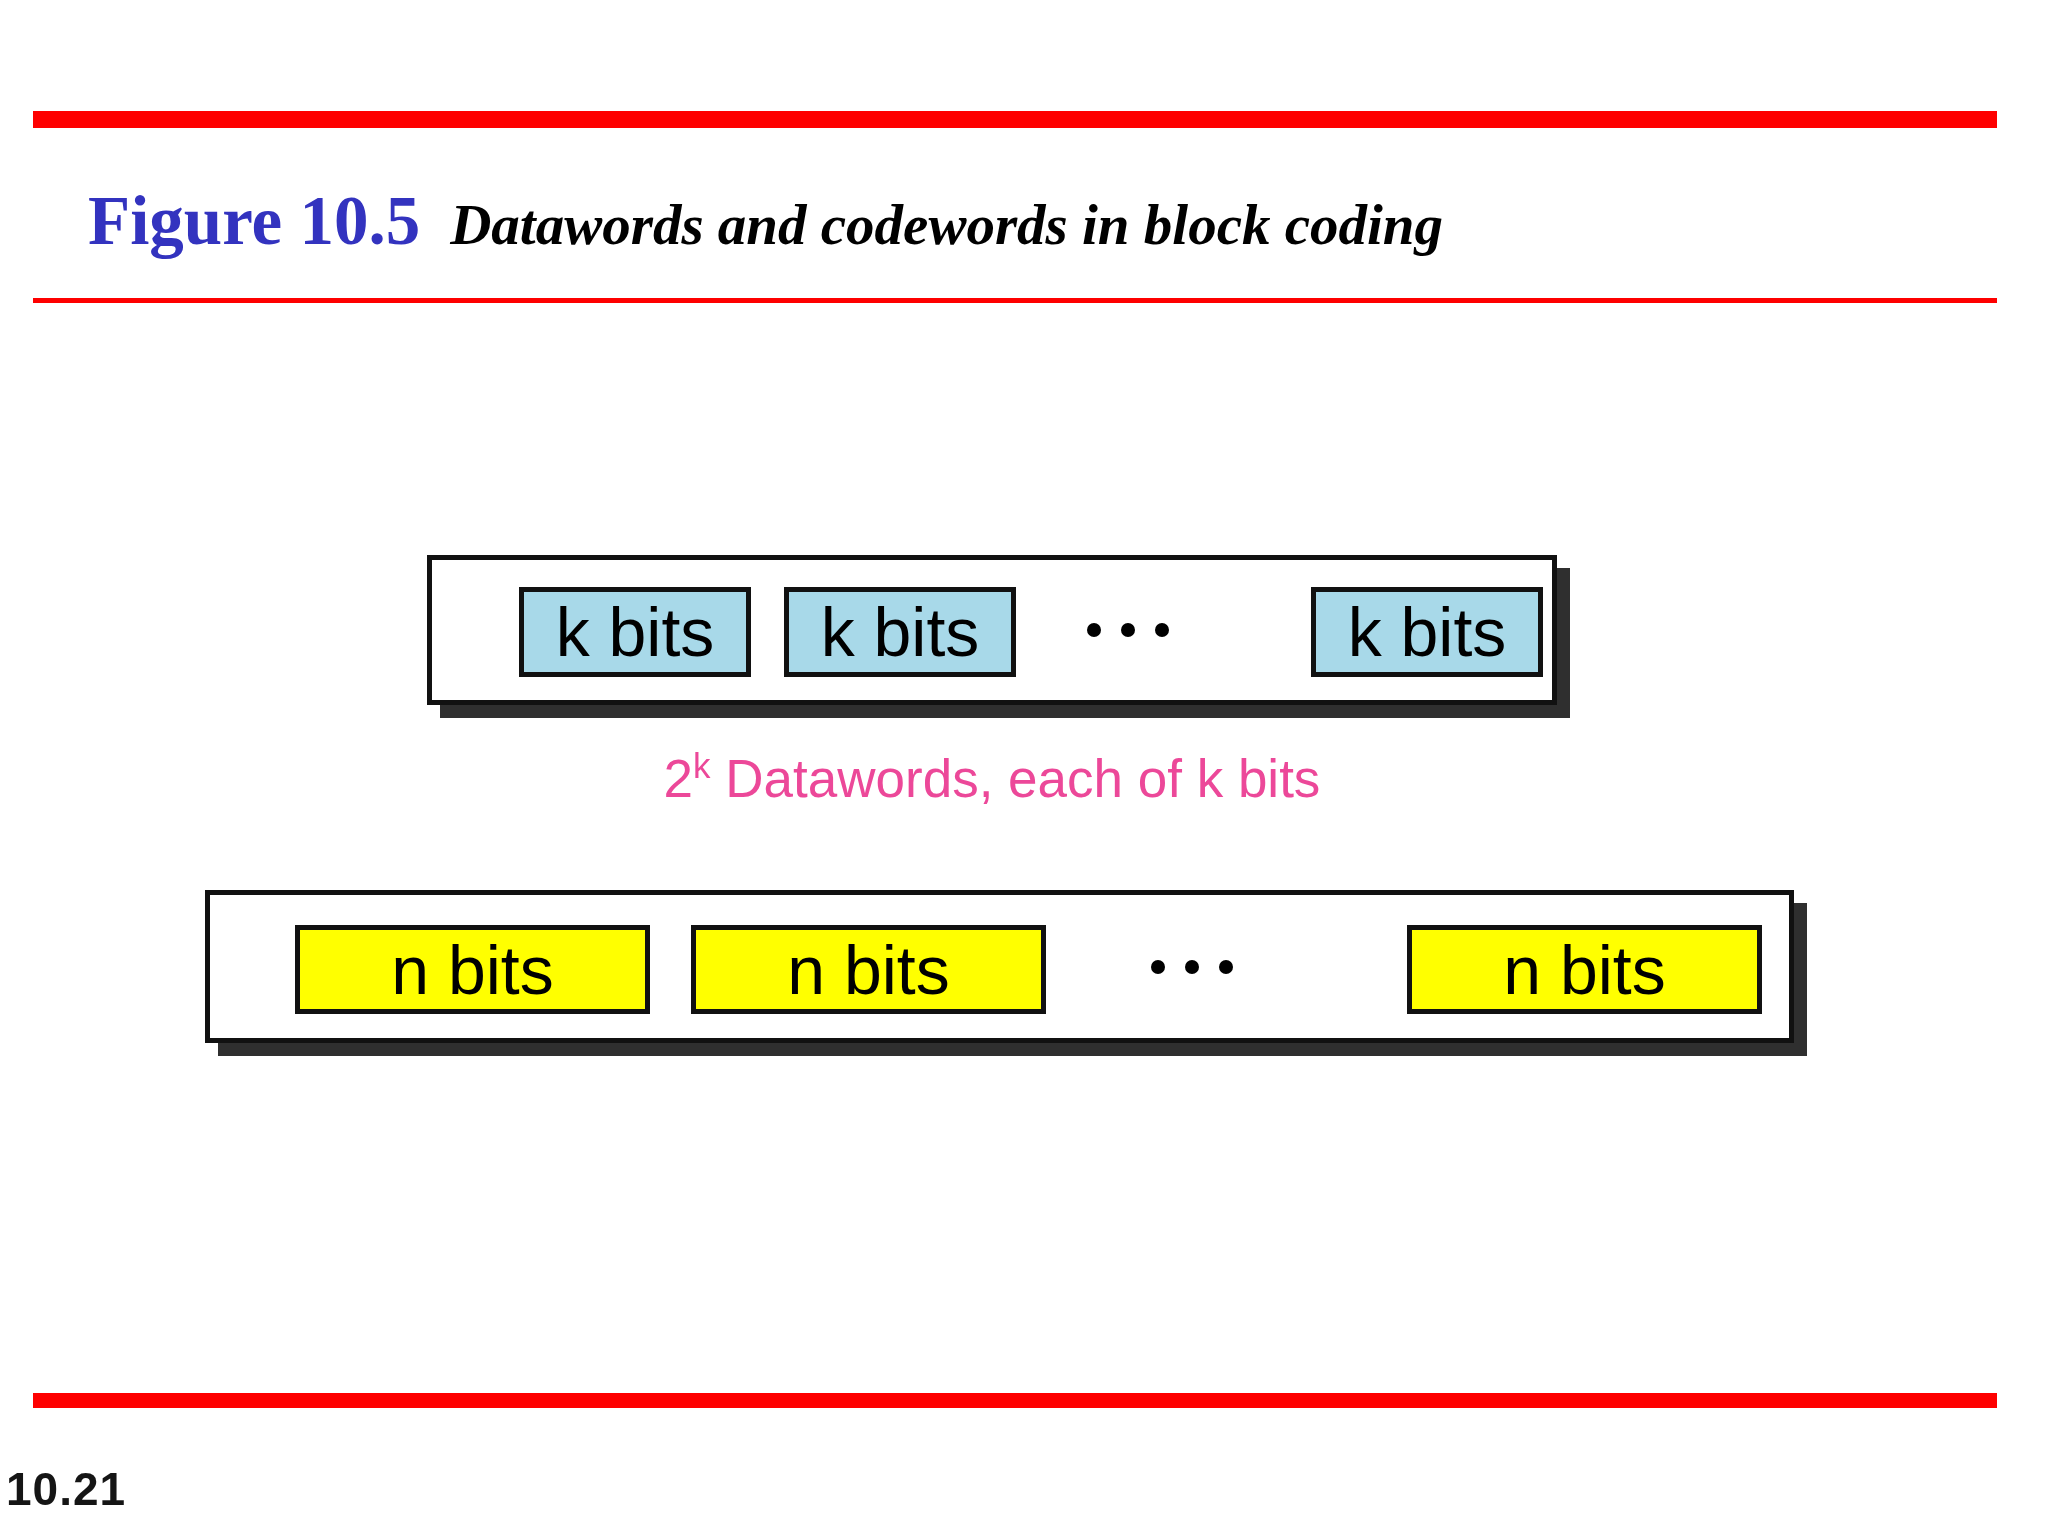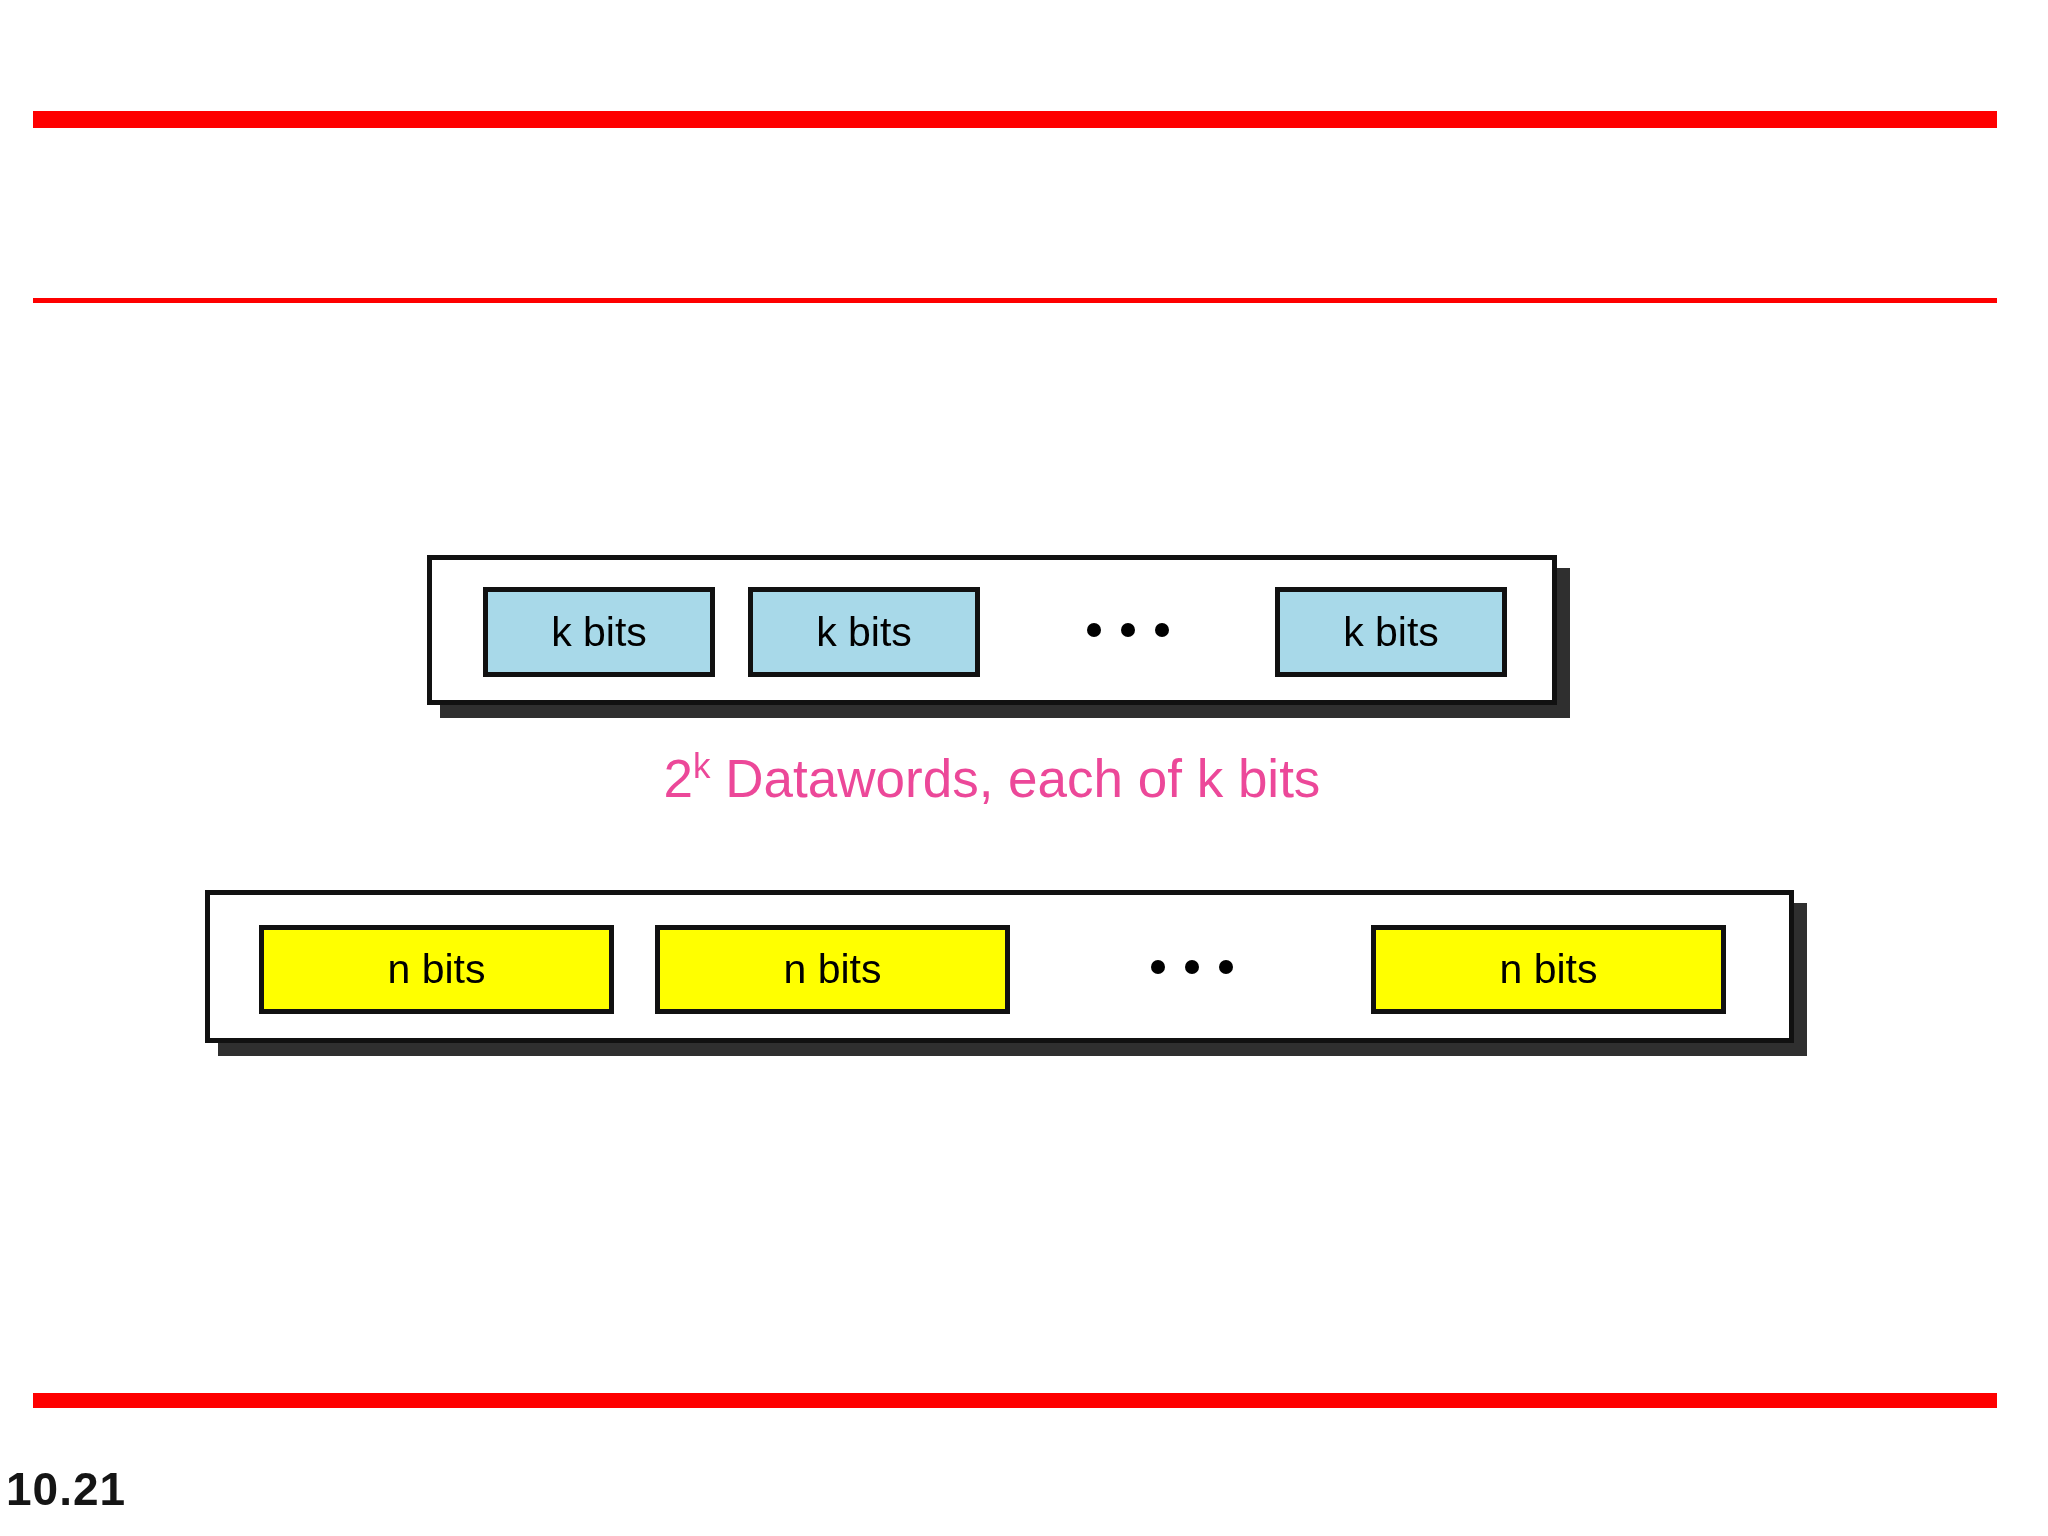--- a/index.html
+++ b/index.html
@@ -39,21 +39,21 @@
   }
   .outer-upper{left:427px;top:555px;width:1130px;height:150px;}
   .outer-lower{left:205px;top:890px;width:1589px;height:153px;}
 
   
   .cell{
     position:absolute;
     border:5px solid #111111;
     box-sizing:border-box;
     display:flex;align-items:center;justify-content:center;
-    font-size:41px;color:#000000;line-height:1;
+    font-size:68px;color:#000000;line-height:1;margin-left:36px;
   }
   .cell-blue{background:#a8d9e9;width:232px;height:90px;top:27px;}
   .cell-yellow{background:#ffff00;width:355px;height:89px;top:30px;}
 
   .u1{left:51px;}  .u2{left:316px;} .u3{left:843px;}
   .l1{left:49px;}  .l2{left:445px;} .l3{left:1161px;}
 
   
   .dots{
     position:absolute;top:0;height:100%;
@@ -78,20 +78,24 @@
     font-size:46px;font-weight:bold;color:#151515;letter-spacing:1px;
   }
 </style>
 </head>
 <body>
 
 <div class="slide">
 
   <div class="bar-top"></div>
 
+  <div class="title-row">
+    <span class="fig-label">Figure 10.5</span>
+    <span class="fig-caption">Datawords and codewords in block coding</span>
+  </div>
 
   <div class="rule-thin"></div>
 
   <div class="outer-box outer-upper">
     <div class="cell cell-blue u1">k bits</div>
     <div class="cell cell-blue u2">k bits</div>
     <div class="dots dots-upper">
       <span class="dot"></span>
       <span class="dot"></span>
       <span class="dot"></span>

